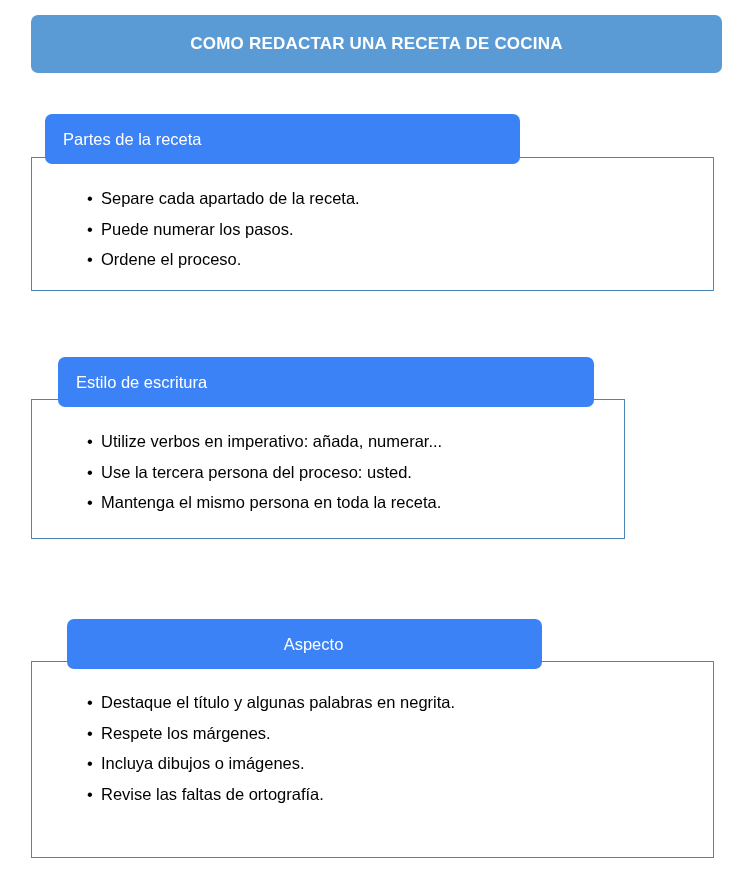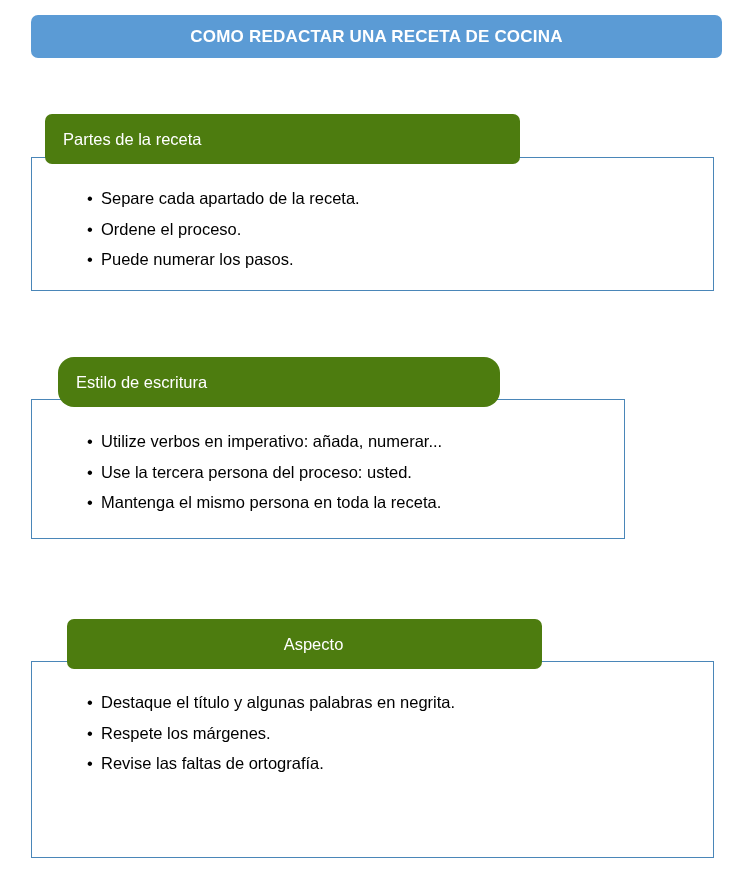--- a/index.html
+++ b/index.html
@@ -21,21 +21,21 @@
     width: 747px;
     height: 870px;
   }
 
   
   .title-banner {
     position: absolute;
     left: 31px;
     top: 15px;
     width: 691px;
-    height: 43px;
+    height: 58px;
     background: #5b9bd5;
     border-radius: 7px;
     display: flex;
     align-items: center;
     justify-content: center;
     box-sizing: border-box;
   }
   .title-banner .title-text {
     color: #ffffff;
     font-size: 17px;
@@ -52,21 +52,21 @@
   .section-body {
     position: absolute;
     box-sizing: border-box;
     border: 1px solid #4a86b8;
     background: #ffffff;
   }
 
   .section-header {
     position: absolute;
     box-sizing: border-box;
-    background: #4d7c0f;
+    background: #3b82f6;
     border-radius: 7px;
     display: flex;
     align-items: center;
   }
   .section-header .header-text {
     color: #ffffff;
     font-size: 16.5px;
     padding-left: 18px;
     font-weight: normal;
   }
@@ -110,23 +110,22 @@
   
   #section-estilo .section-body {
     left: 31px;
     top: 399px;
     width: 594px;
     height: 140px;
   }
   #section-estilo .section-header {
     left: 58px;
     top: 357px;
-    width: 442px;
+    width: 536px;
     height: 50px;
-    border-radius: 16px;
   }
   #section-estilo .bullets {
     left: 84px;
     top: 423px;
   }
 
   
   #section-aspecto .section-body {
     left: 31px;
     top: 661px;
@@ -154,22 +153,22 @@
     <div class="title-text">COMO REDACTAR UNA RECETA DE COCINA</div>
   </div>
 
   <div class="section" id="section-partes">
     <div class="section-body"></div>
     <div class="section-header">
       <span class="header-text">Partes de la receta</span>
     </div>
     <ul class="bullets">
       <li><span class="dot">•</span><span>Separe cada apartado de la receta.</span></li>
+      <li><span class="dot">•</span><span>Puede numerar los pasos.</span></li>
       <li><span class="dot">•</span><span>Ordene el proceso.</span></li>
-      <li><span class="dot">•</span><span>Puede numerar los pasos.</span></li>
     </ul>
   </div>
 
   <div class="section" id="section-estilo">
     <div class="section-body"></div>
     <div class="section-header">
       <span class="header-text">Estilo de escritura</span>
     </div>
     <ul class="bullets">
       <li><span class="dot">•</span><span>Utilize verbos en imperativo: añada, numerar...</span></li>
@@ -179,17 +178,18 @@
   </div>
 
   <div class="section" id="section-aspecto">
     <div class="section-body"></div>
     <div class="section-header">
       <span class="header-text">Aspecto</span>
     </div>
     <ul class="bullets">
       <li><span class="dot">•</span><span>Destaque el título y algunas palabras en negrita.</span></li>
       <li><span class="dot">•</span><span>Respete los márgenes.</span></li>
+      <li><span class="dot">•</span><span>Incluya dibujos o imágenes.</span></li>
       <li><span class="dot">•</span><span>Revise las faltas de ortografía.</span></li>
     </ul>
   </div>
 
 </div>
 
 </body></html>

